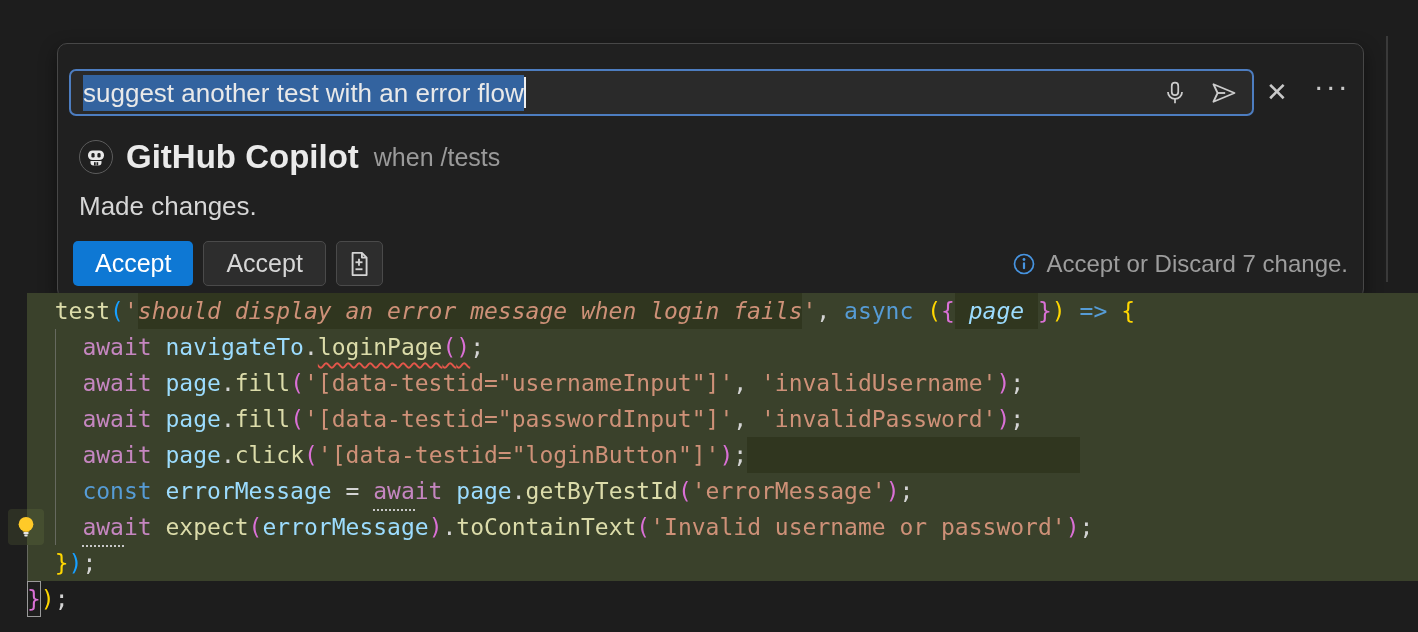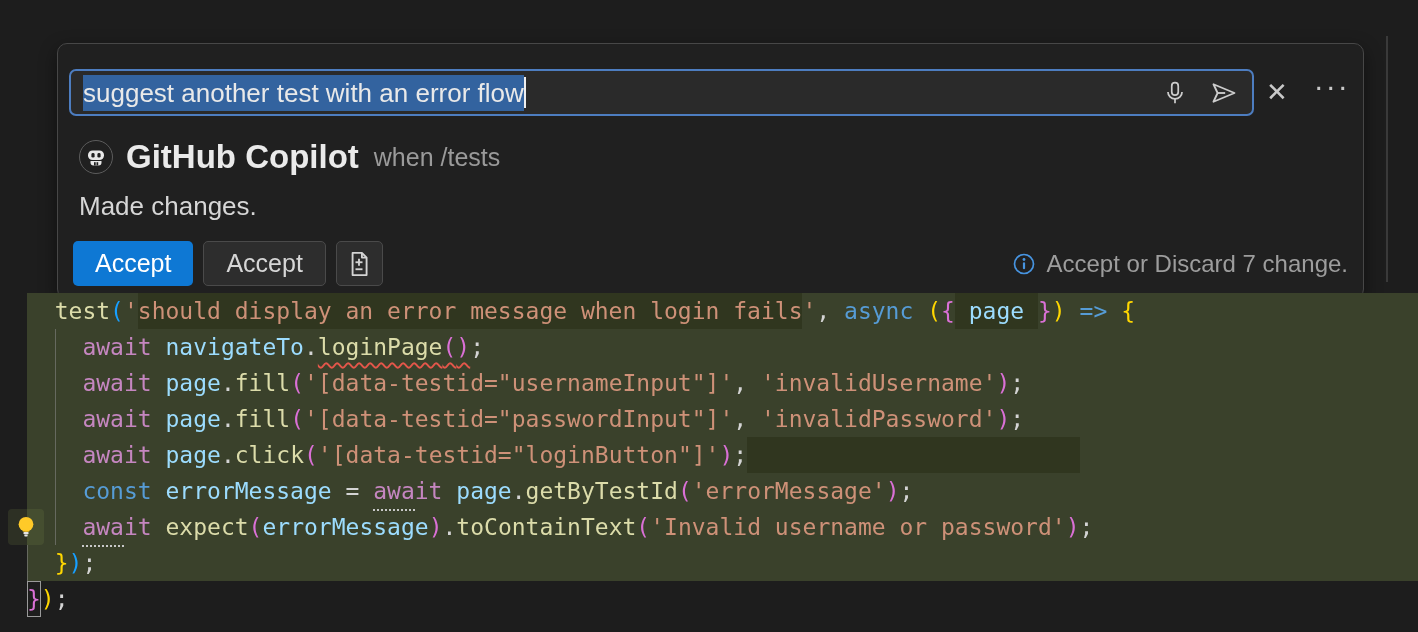--- a/index.html
+++ b/index.html
@@ -41,21 +41,21 @@
   .status-text{font-size:24px;color:#9d9d9d;}
 
   
   .scroll-line{position:absolute;left:1386px;top:36px;width:2px;height:246px;background:#3a3a3a;}
   .code-area{position:absolute;left:0;top:293px;width:1418px;}
   .code-line{height:36px;line-height:36px;white-space:pre;
     font-family:"DejaVu Sans Mono","Liberation Mono",monospace;font-size:23px;
     padding-left:27px;}
   .code-line.ins{background-color:var(--inserted_line_bg);background-clip:content-box;}
   .code-line span{display:inline-block;height:36px;vertical-align:top;}
-  .wd{background:var(--inserted_word_bg);}
+  .wd{background:var(--inserted_word_bg);font-style:italic;}
   .sq{text-decoration:underline wavy var(--error_squiggle);text-decoration-thickness:2px;text-underline-offset:7px;}
   .hint{box-shadow:inset 0 -3px 0 -1px transparent;border-bottom:2px dotted #c8c8c8;}
   .match{outline:1px solid #9a9a9a;outline-offset:-1px;}
   .indent-guide{position:absolute;width:1px;background:#8a8a8a;opacity:.55;}
   .lightbulb{position:absolute;left:8px;top:509px;width:36px;height:36px;
     display:flex;align-items:center;justify-content:center;border-radius:4px;
     background:rgba(120,140,70,.18);cursor:pointer;}
 </style>
 </head>
 <body>

